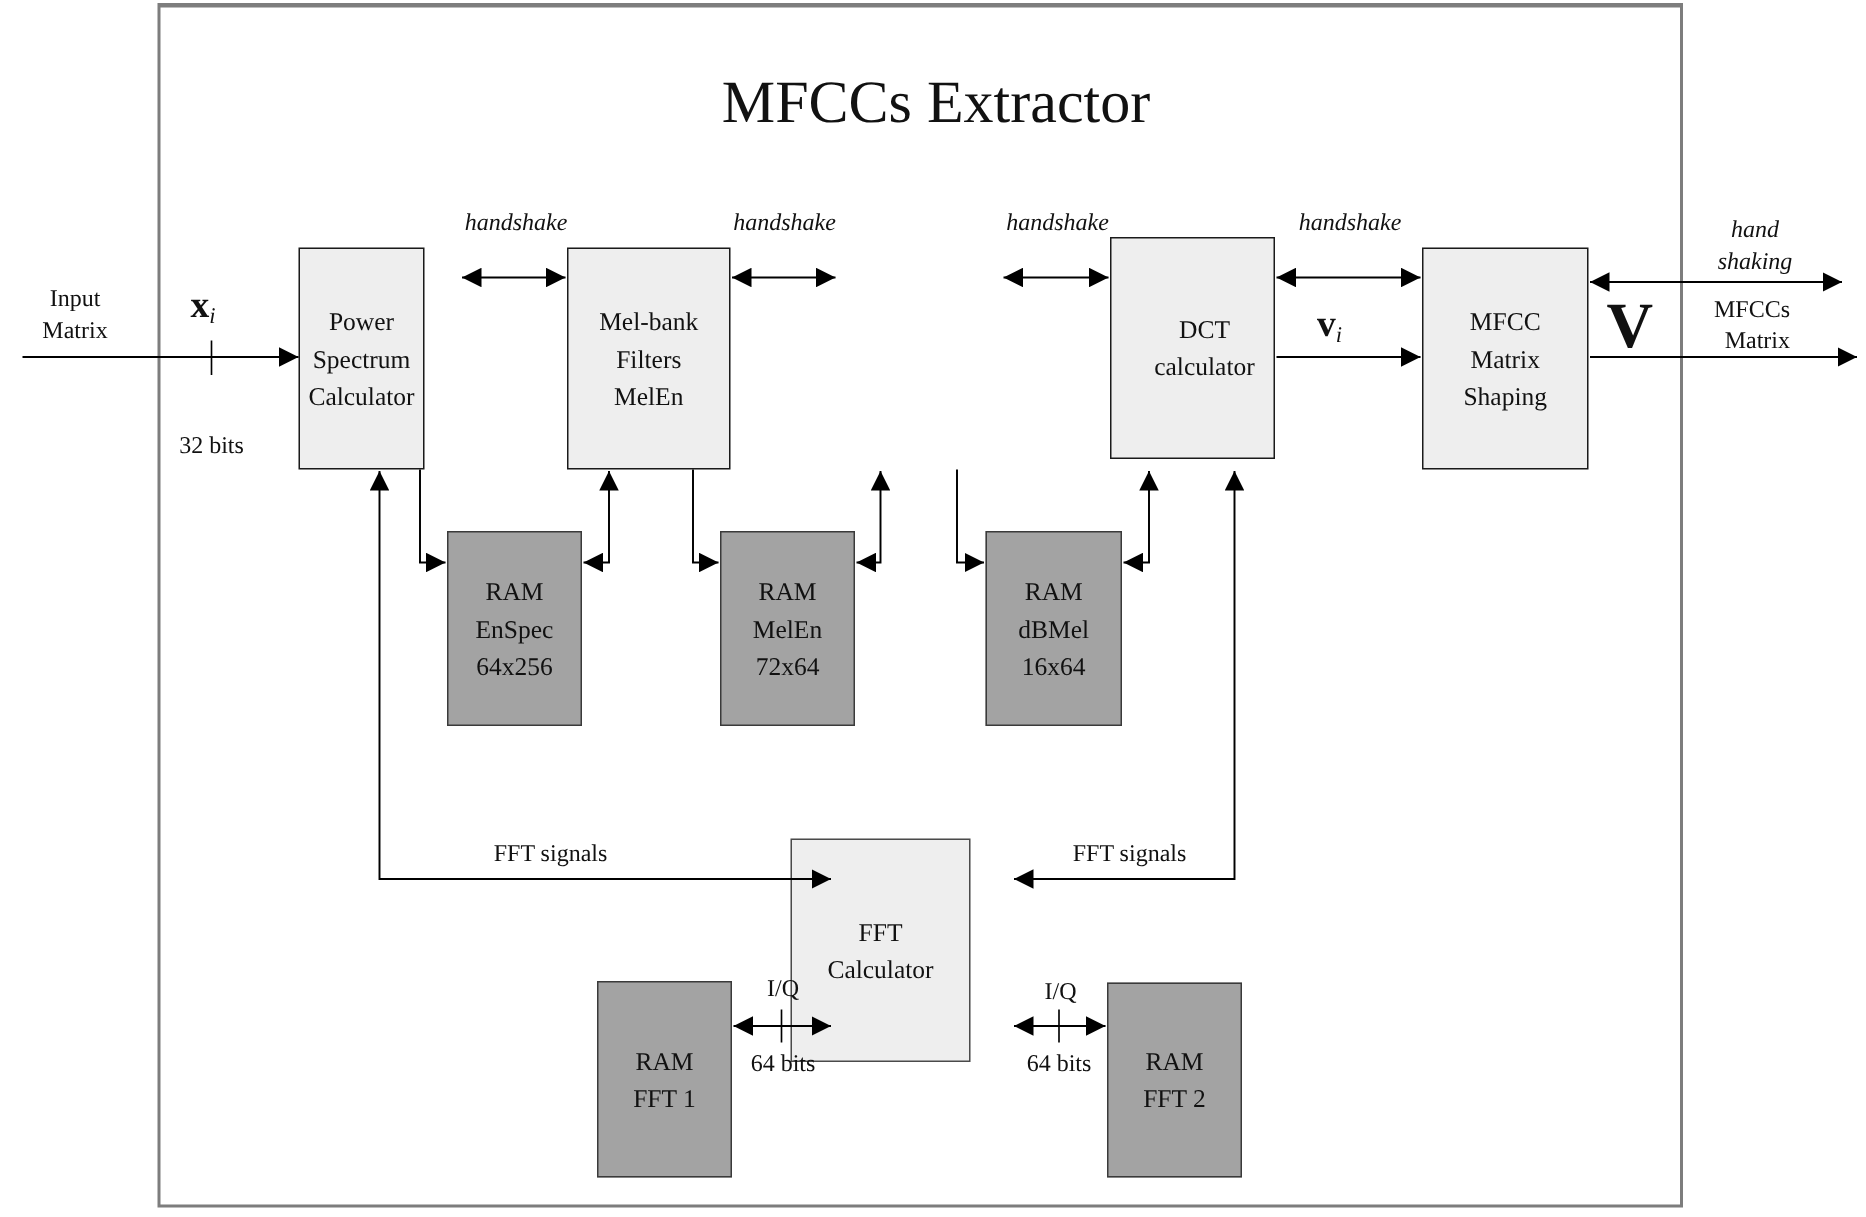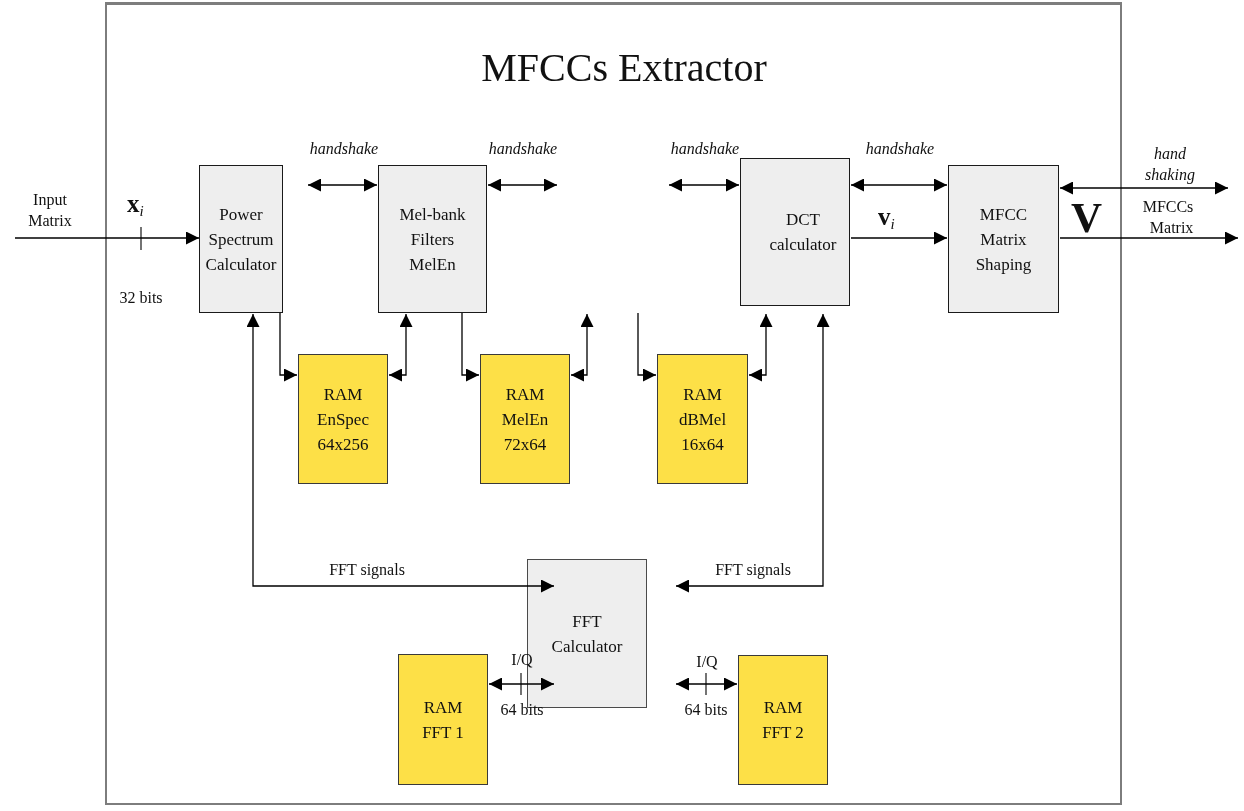--- a/index.html
+++ b/index.html
@@ -36,21 +36,21 @@
     background: #eeeeee;
     border: 1px solid #1a1a1a;
     display: flex;
     align-items: center;
     justify-content: center;
     text-align: center;
     font-size: 17px;
     line-height: 25px;
   }
   .ram {
-    background: #fde047;
+    background: #a3a3a3;
     border-color: #3a3a3a;
   }
 
   .ml { white-space: pre-line; }
 
   .lbl {
     position: absolute;
     font-size: 16px;
     white-space: nowrap;
     text-align: right;

